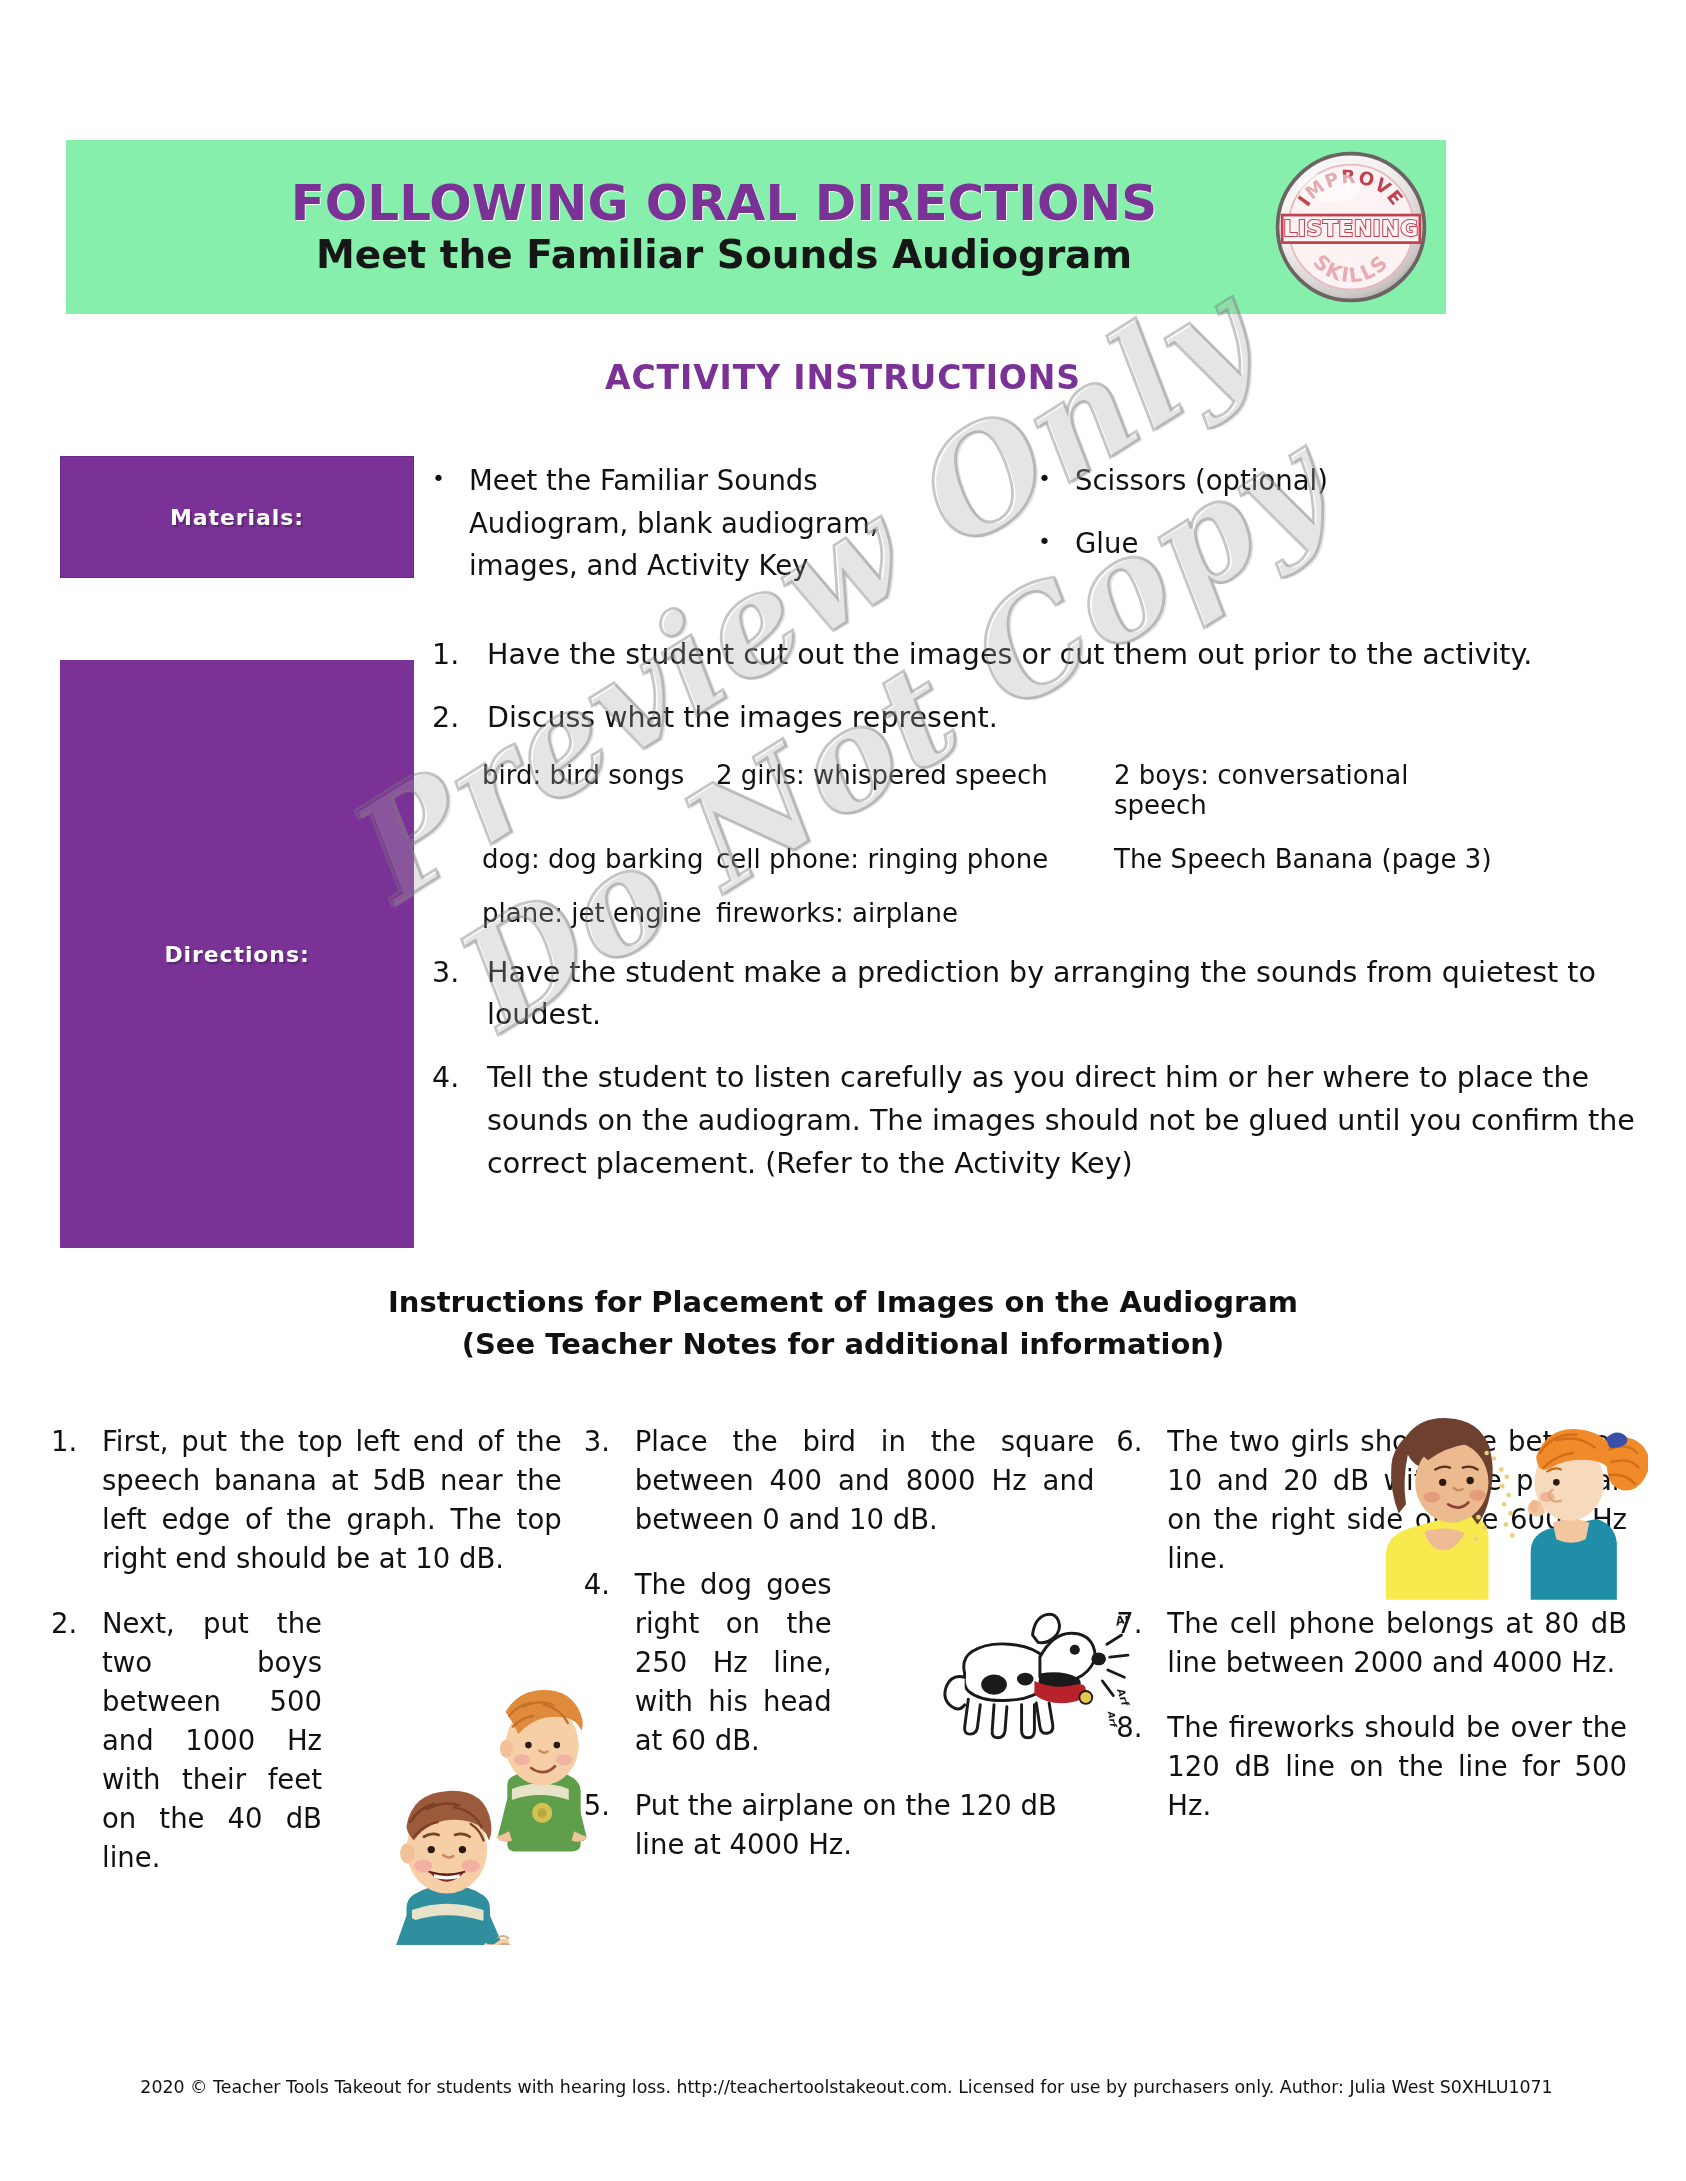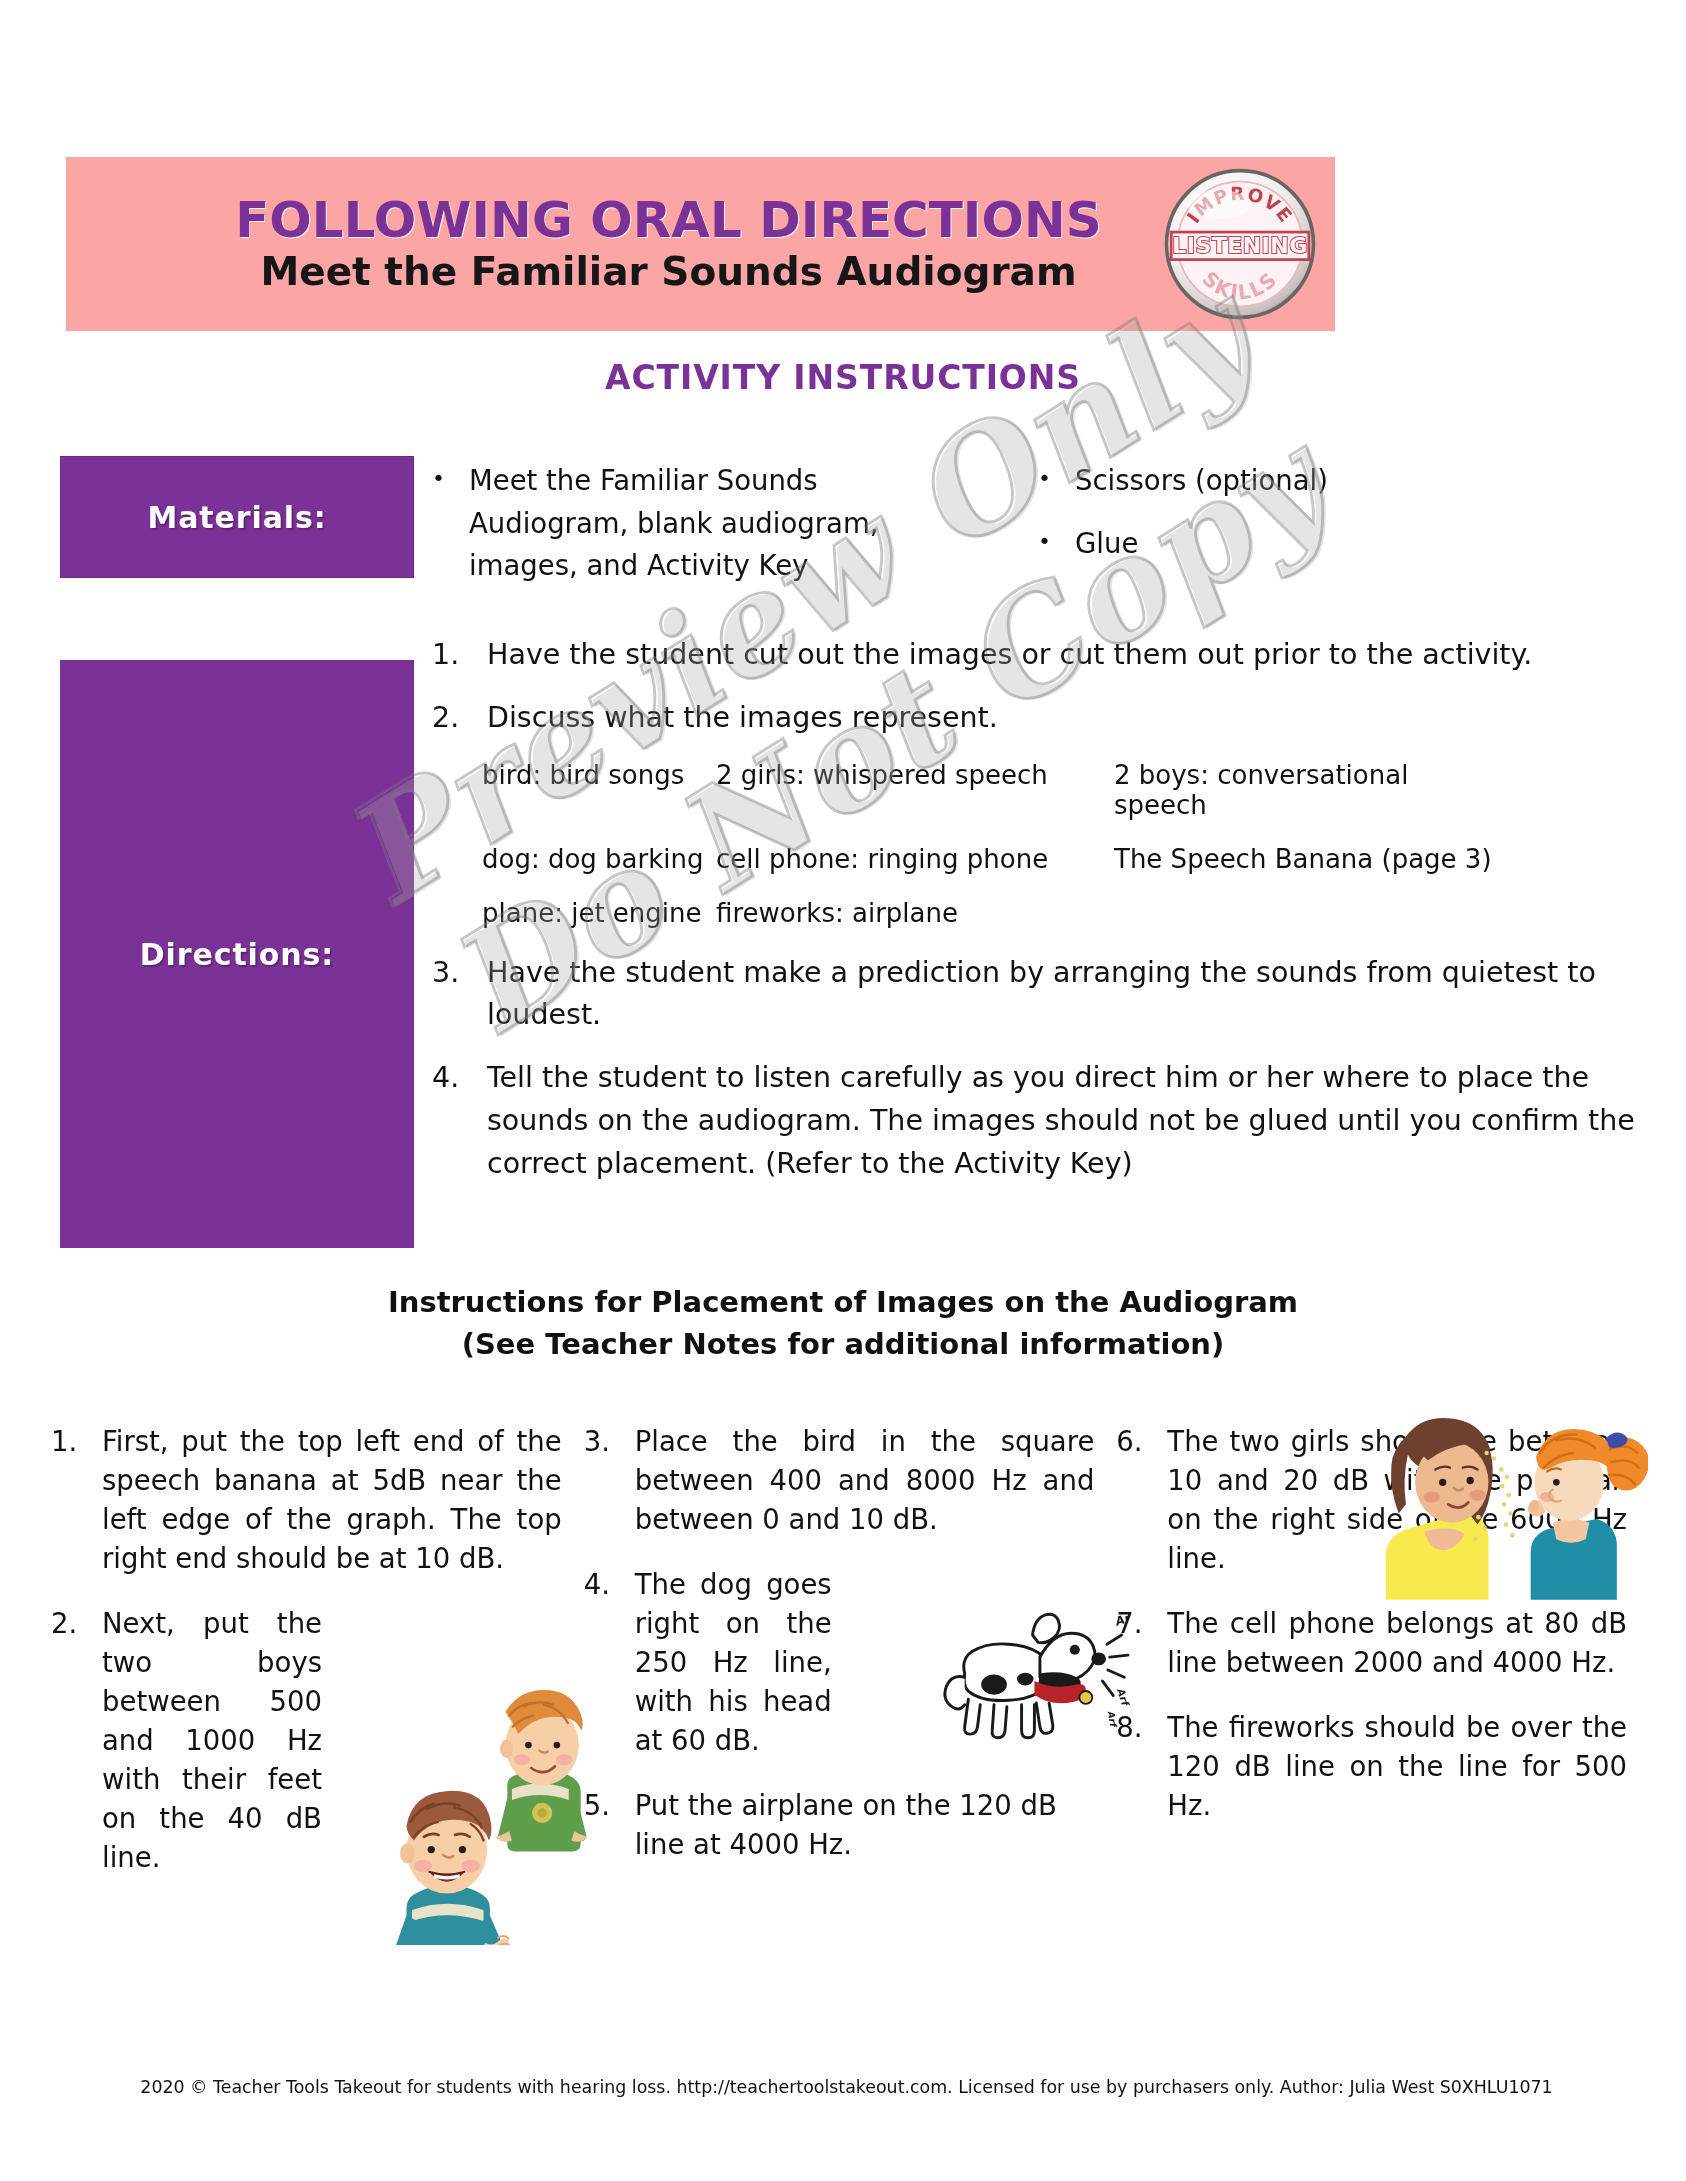--- a/index.html
+++ b/index.html
@@ -42,23 +42,23 @@
   .wm-b {
     font-size: 138px;
     left: 432px; top: 923px;
     transform: rotate(-32deg);
     transform-origin: left top;
   }
 
   
   #header-band {
     position: absolute;
-    left: 66px; top: 157px;
-    width: 1269px; height: 174px;
-    background: #fca5a5;
+    left: 66px; top: 140px;
+    width: 1380px; height: 174px;
+    background: #86efac;
     display: flex;
     align-items: center;
     z-index: 10;
   }
   #header-titles {
     flex: 1;
     text-align: center;
     padding-left: 110px;
   }
   #main-title {
@@ -107,21 +107,21 @@
     width: 354px; height: 122px;
     background: #7b3296;
     border: 1.8px solid #6a2a84;
     display: flex; align-items: center; justify-content: center;
     z-index: 10;
   }
   .panel-label-text {
     color: #fdfdfd;
     font-family: "DejaVu Sans", sans-serif;
     font-weight: 700;
-    font-size: 30px;
+    font-size: 22px;
     letter-spacing: 0.9px;
     text-shadow: 1.8px 1.8px 1.8px rgba(0,0,0,0.28);
   }
   #materials-lists {
     position: absolute;
     left: 432px; top: 459px;
     width: 1194px;
     display: flex;
     z-index: 10;
   }

